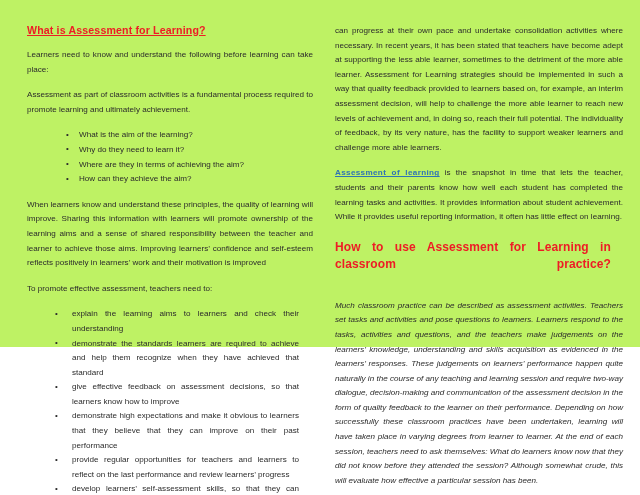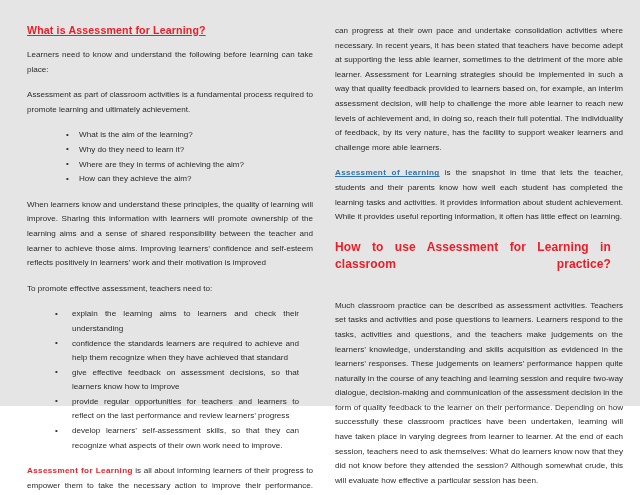--- a/index.html
+++ b/index.html
@@ -10,22 +10,22 @@
   body {
     width: 640px;
     height: 495px;
     font-family: "Liberation Sans", sans-serif;
     color: #2b2b2b;
     overflow: hidden;
   }
   .page {
     position: relative;
     width: 640px;
-    height: 406px;
-    background: #e5e5e5;
+    height: 347px;
+    background: #bef264;
     box-sizing: border-box;
   }
   .columns {
     position: absolute;
     top: 24px;
     left: 0;
     width: 640px;
     display: flex;
     gap: 22px;
     padding: 0 20px 0 27px;
@@ -69,20 +69,21 @@
     font-size: 8.1px;
     line-height: 14.6px;
     margin: 0 0 11px 0;
     text-align: justify;
     color: #2b2b2b;
   }
   p.para.tight {
   }
   p.para.last {
     margin-bottom: 12px;
+    font-style: italic;
   }
 
   ul.bullets {
     margin: 0 0 11px 0;
     padding: 0 0 0 39px;
     list-style: none;
   }
   ul.bullets li {
     font-size: 8.1px;
     line-height: 14.6px;
@@ -139,22 +140,23 @@
         <li>Where are they in terms of achieving the aim?</li>
         <li>How can they achieve the aim?</li>
       </ul>
 
       <p class="para">When learners know and understand these principles, the quality of learning will improve. Sharing this information with learners will promote ownership of the learning aims and a sense of shared responsibility between the teacher and learner to achieve those aims. Improving learners’ confidence and self-esteem reflects positively in learners’ work and their motivation is improved</p>
 
       <p class="para tight">To promote effective assessment, teachers need to:</p>
 
       <ul class="bullets wide">
         <li>explain the learning aims to learners and check their understanding</li>
-        <li>confidence the standards learners are required to achieve and help them recognize when they have achieved that standard</li>
+        <li>demonstrate the standards learners are required to achieve and help them recognize when they have achieved that standard</li>
         <li>give effective feedback on assessment decisions, so that learners know how to improve</li>
+        <li>demonstrate high expectations and make it obvious to learners that they believe that they can improve on their past performance</li>
         <li>provide regular opportunities for teachers and learners to reflect on the last performance and review learners’ progress</li>
         <li>develop learners’ self-assessment skills, so that they can recognize what aspects of their own work need to improve.</li>
       </ul>
 
       <p class="para last"><span class="red-inline">Assessment for Learning</span><span> is all about informing learners of their progress to empower them to take the necessary action to improve their performance. Teachers need to create learning opportunities where learners</span></p>
 
     </div>
 
     <div class="col col-right">
 

